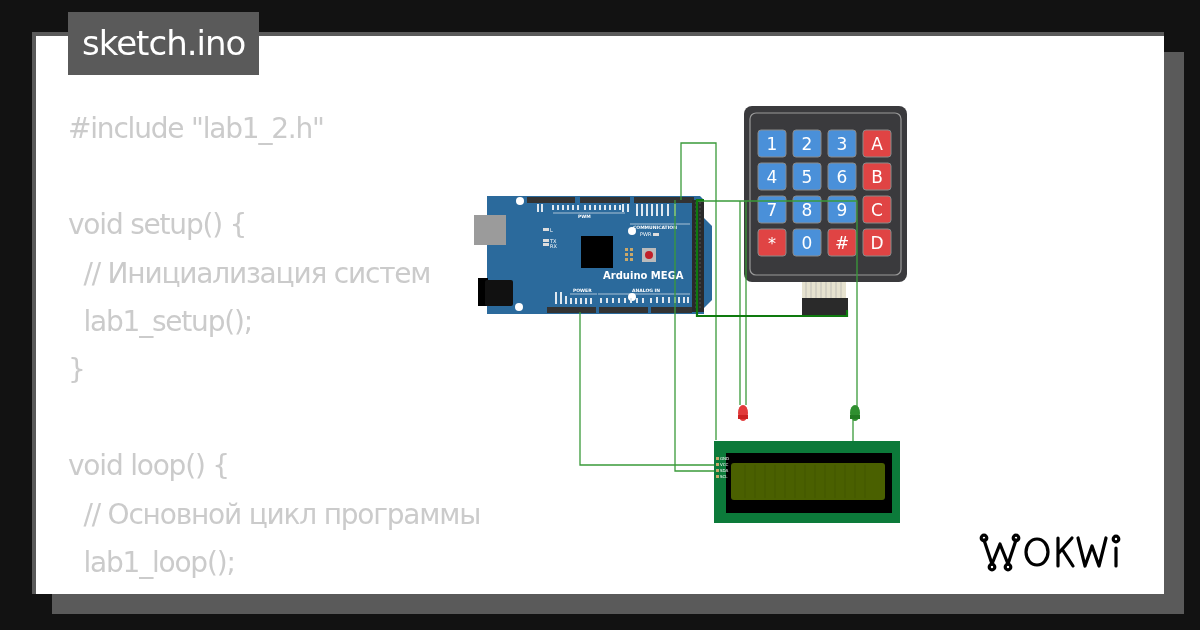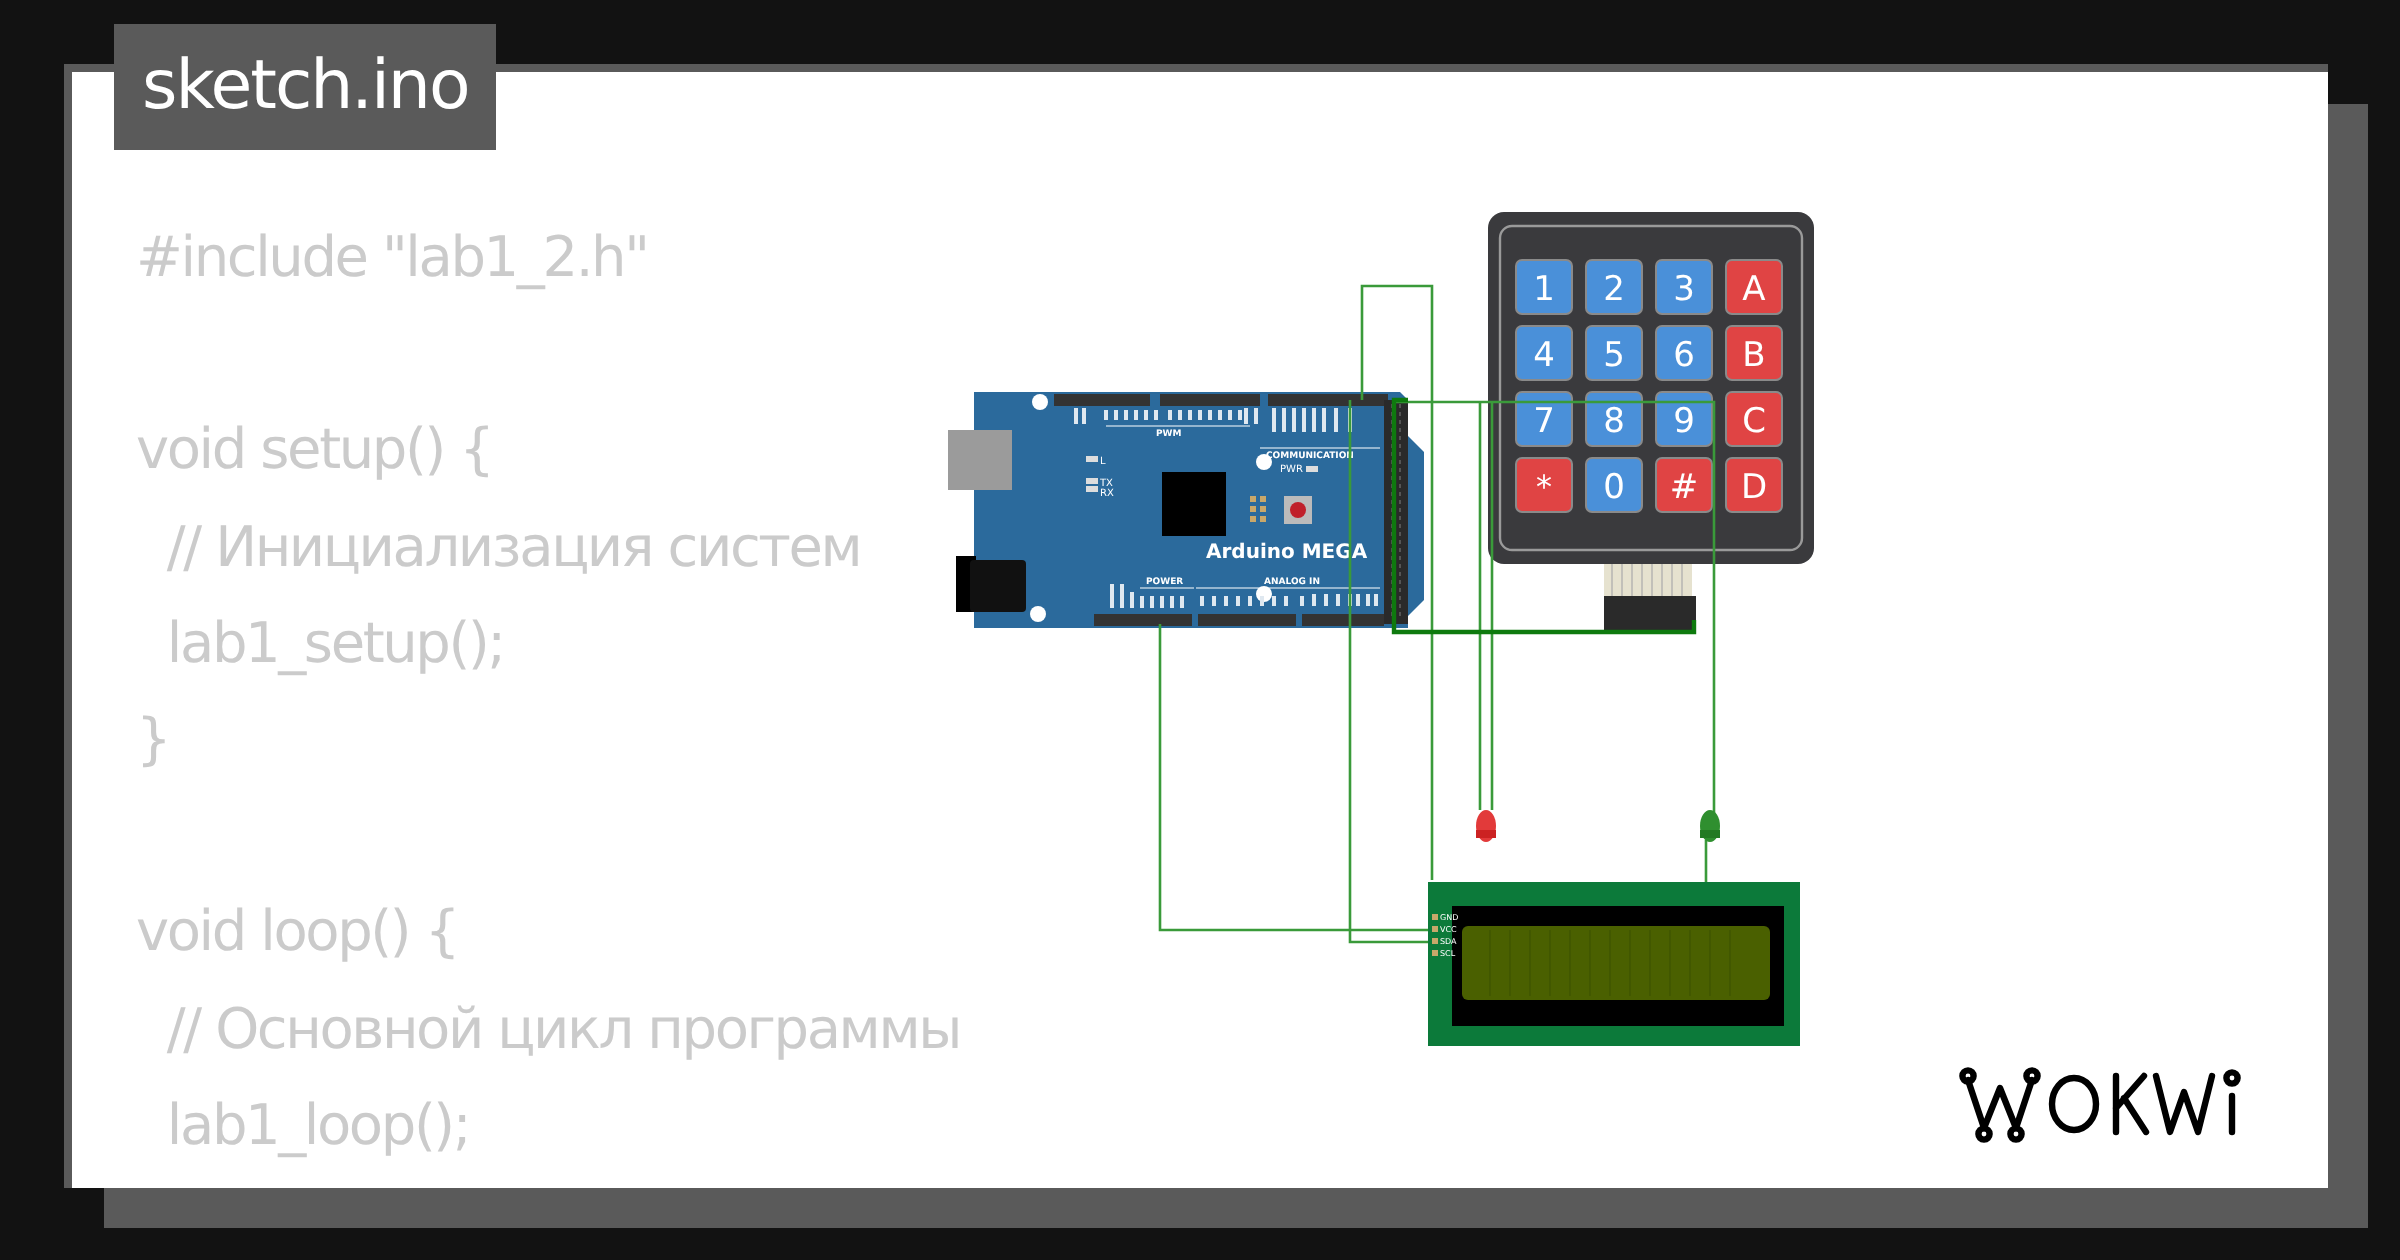--- a/index.html
+++ b/index.html
@@ -1,20 +1,20 @@
 <!DOCTYPE html>
 <html><head>
 <meta charset="utf-8">
 <style>
   html, body { margin:0; padding:0; }
   body { width:1200px; height:630px; background:#121212; position:relative; overflow:hidden; font-family:"DejaVu Sans", sans-serif; }
   .shadow { position:absolute; left:52px; top:52px; width:1132px; height:562px; background:#5a5a5a; }
   .card { position:absolute; left:32px; top:32px; width:1132px; height:562px; box-sizing:border-box; background:#fff; border:4px solid #5a5a5a; border-right:none; border-bottom:none; overflow:hidden; }
   .code { position:absolute; left:32px; top:69px; margin:0; font-family:"DejaVu Sans", sans-serif; font-size:28px; line-height:48.2px; color:#cbcbcb; white-space:pre; letter-spacing:-1.2px; }
-  .title-tab { position:absolute; left:57px; top:12px; height:63px; padding:0 14px; background:#5a5a5a; color:#fff; font-family:"DejaVu Sans", sans-serif; font-size:34px; line-height:63px; letter-spacing:-1px; }
+  .title-tab { position:absolute; left:68px; top:12px; height:63px; padding:0 14px; background:#5a5a5a; color:#fff; font-family:"DejaVu Sans", sans-serif; font-size:34px; line-height:63px; letter-spacing:-1px; }
   .diagram { position:absolute; left:0; top:0; width:1200px; height:630px; }
   .logo { position:absolute; left:978px; top:530px; width:170px; height:44px; }
 </style>
 </head>
 <body>
 
 <div class="shadow"></div>
 <div class="card">
   <pre class="code" id="code">#include "lab1_2.h"
 

